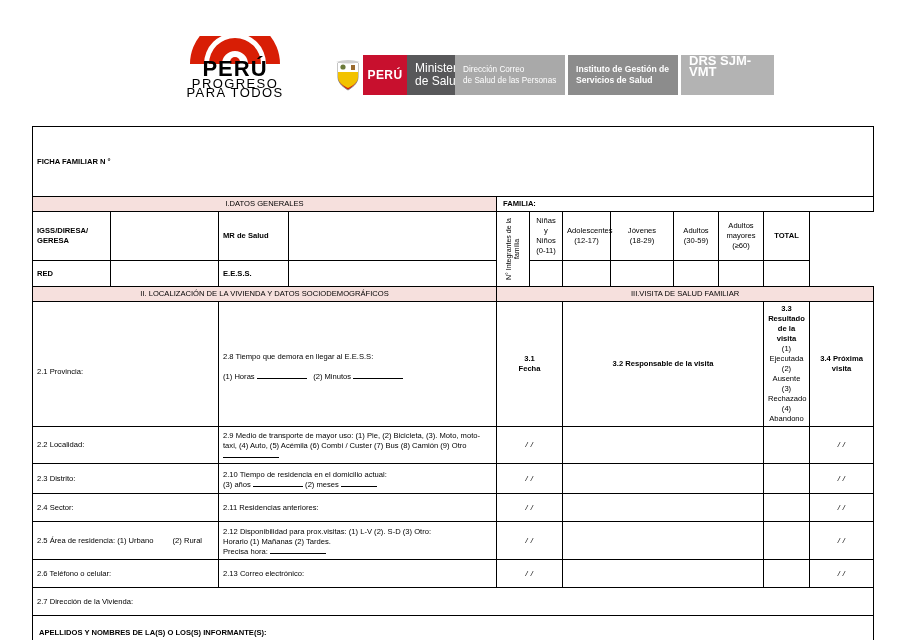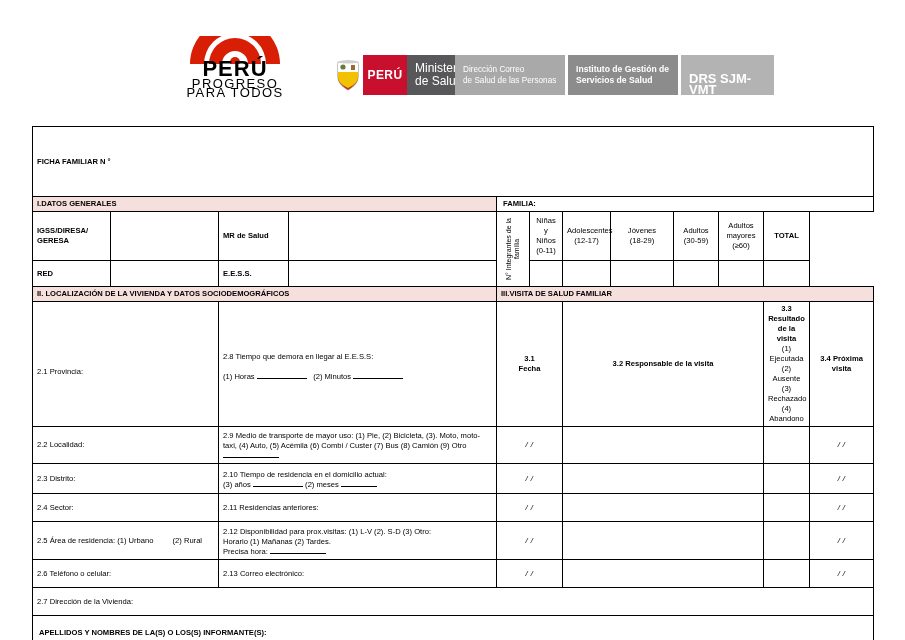--- a/index.html
+++ b/index.html
@@ -41,35 +41,35 @@
     font-size:12px;line-height:13.5px;
   }
   .gbox{
     position:absolute;top:55px;height:40px;color:#fff;
     display:flex;flex-direction:column;justify-content:center;
     font-size:8.5px;line-height:11px;padding:0 8px;box-sizing:border-box;
   }
   .gbox.dgsp{left:455px;width:110px;background:#a9a9a9;font-size:8.2px;}
   .gbox.igss{left:568px;width:110px;background:#8c8c8c;font-weight:bold;font-size:8.6px;}
   .gbox.drs{left:681px;width:93px;background:#b3b3b3;font-weight:bold;font-size:13px;
-            flex-direction:row;align-items:flex-end;justify-content:center;}
+            flex-direction:row;align-items:flex-start;justify-content:center;}
 
   
   .form{position:absolute;left:32px;top:126px;width:841px;
         border-collapse:collapse;table-layout:fixed;}
   .form td{
     border:1px solid #000;
     font-size:7.6px;
     line-height:10px;
     padding:2px 4px;
     vertical-align:middle;
     box-sizing:border-box;
   }
   .pink{background:#f6e0dd;}
-  .sect-title{font-weight:bold;font-size:8.6px;margin-top:26px;}
+  .sect-title{text-align:center;font-weight:normal;font-size:8.6px;margin-top:26px;}
   .big-title{
     text-align:left;font-weight:bold;font-size:17px;height:70px;
     vertical-align:middle;
   }
   .bold{font-weight:bold;}
   .b9{font-weight:bold;font-size:9px;}
   .b10{font-weight:bold;font-size:10px;}
   .ctr{text-align:center;}
   .mid{vertical-align:middle;}
   .top{vertical-align:top;}

